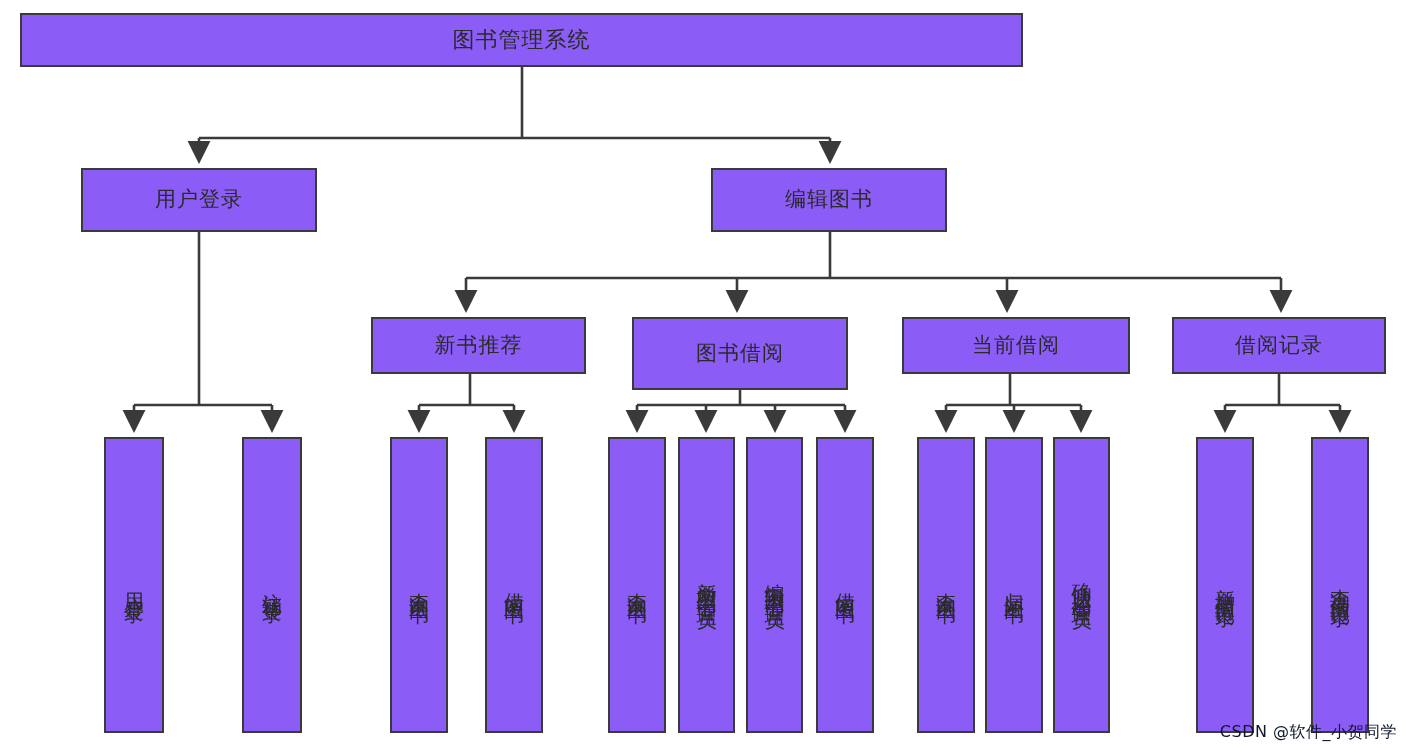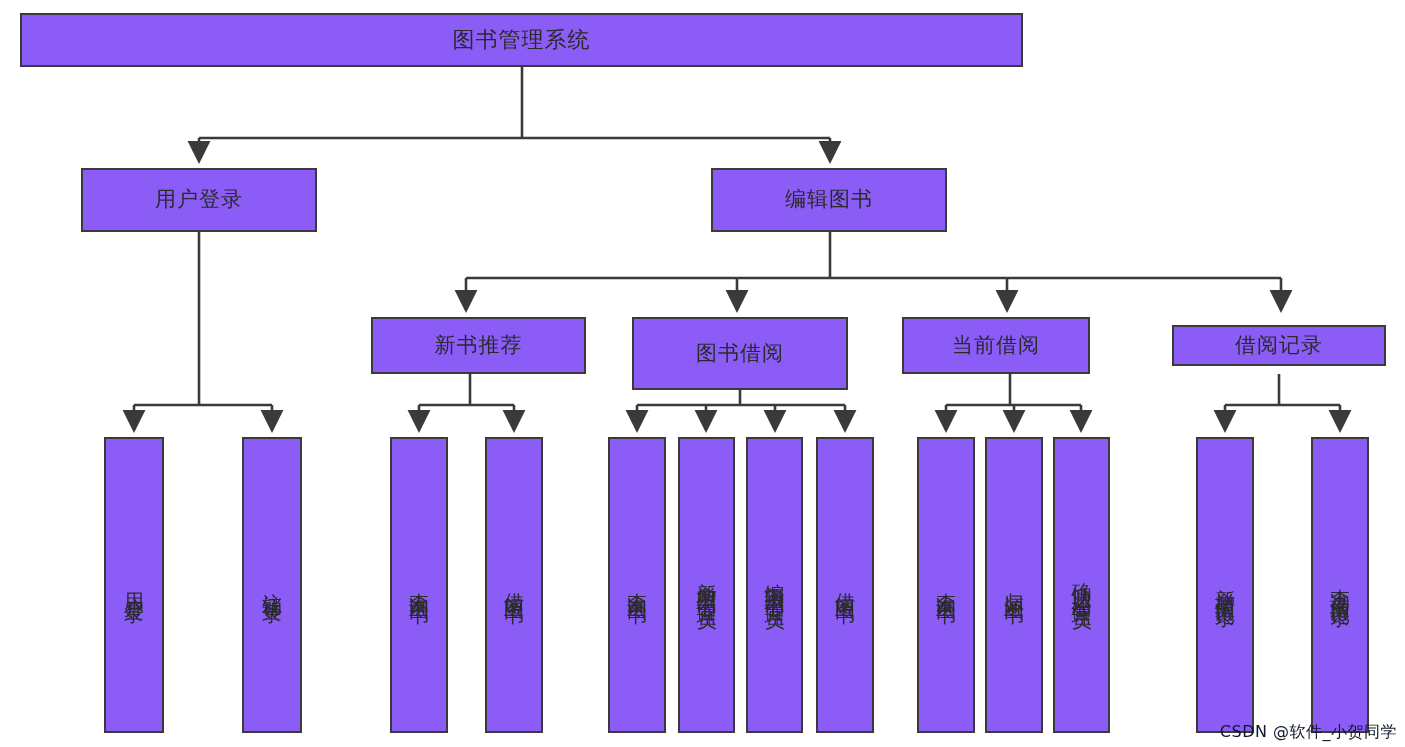--- a/index.html
+++ b/index.html
@@ -131,24 +131,24 @@
       </div>
     </div>
 
   <div id="lvl2">
       <div class="node h" style="left: 363px; top: 317px; width: 215px; height: 57px; margin-left: 8px;">
         <span>新书推荐</span>
       </div>
       <div class="node h" style="left: 632px; top: 317px; width: 216px; height: 73px;">
         <span>图书借阅</span>
       </div>
-      <div class="node h" style="left: 902px; top: 317px; width: 188px; height: 57px;">
+      <div class="node h" style="left: 902px; top: 317px; width: 228px; height: 57px;">
         <span>当前借阅</span>
       </div>
-      <div class="node h" style="left: 1172px; top: 317px; width: 214px; height: 41px; margin-top: 8px;">
+      <div class="node h" style="left: 1172px; top: 317px; width: 214px; height: 57px;">
         <span>借阅记录</span>
       </div>
     </div>
 
   <div id="lvl3">
       <div class="node v" style="left: 104px; top: 437px; width: 60px; height: 296px;">
         <span class="vtxt">用户登录</span>
       </div>
       <div class="node v" style="left: 242px; top: 437px; width: 60px; height: 296px;">
         <span class="vtxt">注销登录</span>

